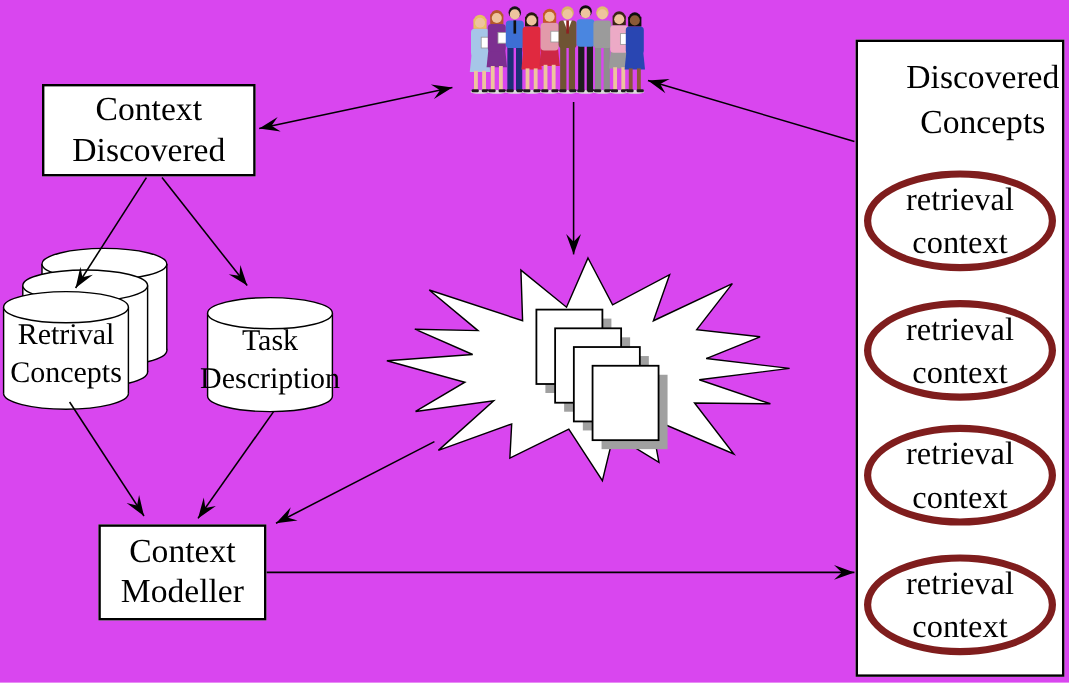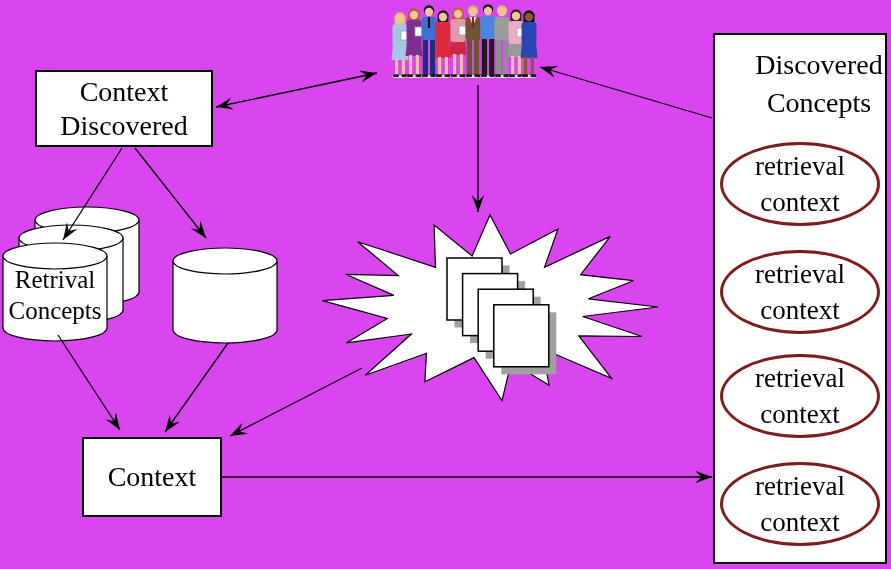--- a/index.html
+++ b/index.html
@@ -18,21 +18,21 @@
     position:absolute;z-index:2;box-sizing:border-box;
     left:713px;top:33px;width:174px;height:531px;
     border:2px solid #000;background:#fff;
   }
   .panel-title{
     position:absolute;z-index:3;left:713px;top:46px;width:174px;
     text-align:center;font-size:28px;line-height:38px;white-space:nowrap;padding-left:19px;
   }
   .oval{
     position:absolute;z-index:3;box-sizing:border-box;width:160px;height:84px;left:720px;
-    border:3px solid #7f1d1d;border-radius:50%;background:#fff;
+    border:6px solid #7f1d1d;border-radius:50%;background:#fff;
     display:flex;flex-direction:column;align-items:center;justify-content:center;
     font-size:27px;line-height:36px;white-space:nowrap;
   }
   .db-label{
     position:absolute;z-index:2;text-align:center;
     font-size:25px;line-height:31px;white-space:nowrap;
   }
   .lbl{display:block;}
 </style>
 </head>
@@ -202,27 +202,32 @@
       </g>
   </svg>
 
   <div class="node" style="left:35px;top:70px;width:178px;height:77px;">
     <span class="lbl">Context</span>
     <span class="lbl">Discovered</span>
   </div>
 
   <div class="node" style="left:82px;top:437px;width:140px;height:80px;">
     <span class="lbl">Context</span>
+    <span class="lbl">Modeller</span>
   </div>
 
   <div class="db-label" style="left:-7px;top:264px;width:124px;">
     <span class="lbl">Retrival</span>
     <span class="lbl">Concepts</span>
   </div>
 
+  <div class="db-label" style="left:163px;top:269px;width:124px;">
+    <span class="lbl">Task</span>
+    <span class="lbl">Description</span>
+  </div>
 
   <div class="panel"></div>
   <div class="panel-title">
     <span class="lbl">Discovered</span>
     <span class="lbl">Concepts</span>
   </div>
 
   <div class="oval" style="top:142px;">
     <span class="lbl">retrieval</span>
     <span class="lbl">context</span>

